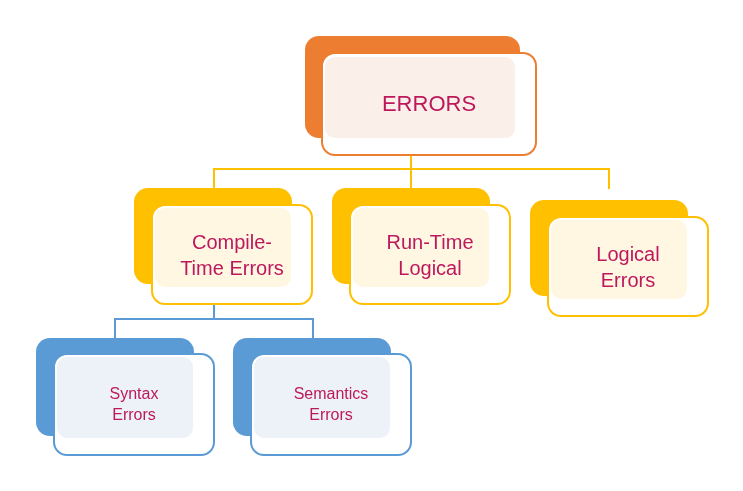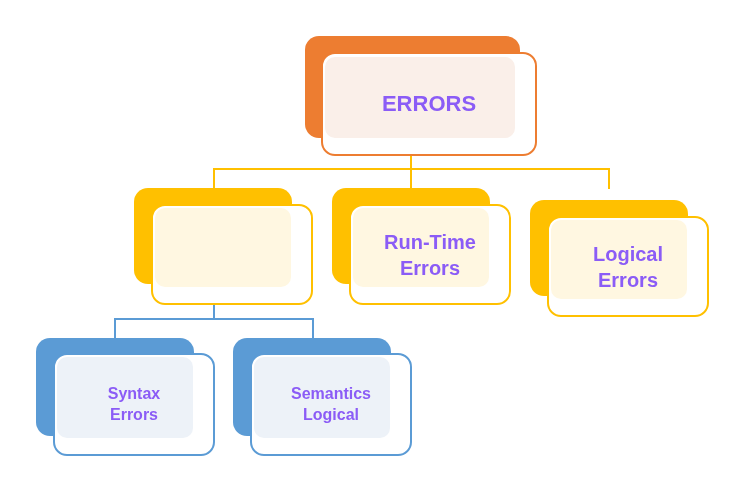--- a/index.html
+++ b/index.html
@@ -36,22 +36,22 @@
   .node { position: absolute; }
   .back, .front, .tint, .label { position: absolute; box-sizing: border-box; }
   .back  { border-radius: 14px; }
   .front { background: #ffffff; border-radius: 14px; border: 2px solid; }
   .tint  { border-radius: 10px; }
   .label {
     display: flex;
     align-items: center;
     justify-content: center;
     text-align: center;
-    font-weight: bold;
-    color: #8b5cf6;
+    font-weight: normal;
+    color: #be185d;
     white-space: pre-line;
     line-height: 1.3;
   }
 
   
   .n-root        { left: 305px; top: 36px; width: 539px; height: 156px; }
   .n-root .back  { left: 0; top: 0; width: 215px; height: 102px; background: #ED7D31; }
   .n-root .front { left: 16px; top: 16px; width: 216px; height: 104px; border-color: #ED7D31; }
   .n-root .tint  { left: 20px; top: 21px; width: 190px; height: 81px; background: #FAEFE9; }
   .n-root .label { left: 16px; top: 16px; width: 216px; height: 104px; font-size: 22px; }
@@ -93,28 +93,30 @@
     <div class="back"></div>
     <div class="front"></div>
     <div class="tint"></div>
     <div class="label">ERRORS</div>
   </div>
 
   <div class="node gold-node n-compile">
     <div class="back"></div>
     <div class="front"></div>
     <div class="tint"></div>
+    <div class="label">Compile-
+Time Errors</div>
   </div>
 
   <div class="node gold-node n-runtime">
     <div class="back"></div>
     <div class="front"></div>
     <div class="tint"></div>
     <div class="label">Run-Time
-Errors</div>
+Logical</div>
   </div>
 
   <div class="node gold-node n-logical">
     <div class="back"></div>
     <div class="front"></div>
     <div class="tint"></div>
     <div class="label">Logical
 Errors</div>
   </div>
 
@@ -124,16 +126,16 @@
     <div class="tint"></div>
     <div class="label">Syntax
 Errors</div>
   </div>
 
   <div class="node blue-node n-semantics">
     <div class="back"></div>
     <div class="front"></div>
     <div class="tint"></div>
     <div class="label">Semantics
-Logical</div>
+Errors</div>
   </div>
 
 </div>
 
 </body></html>

